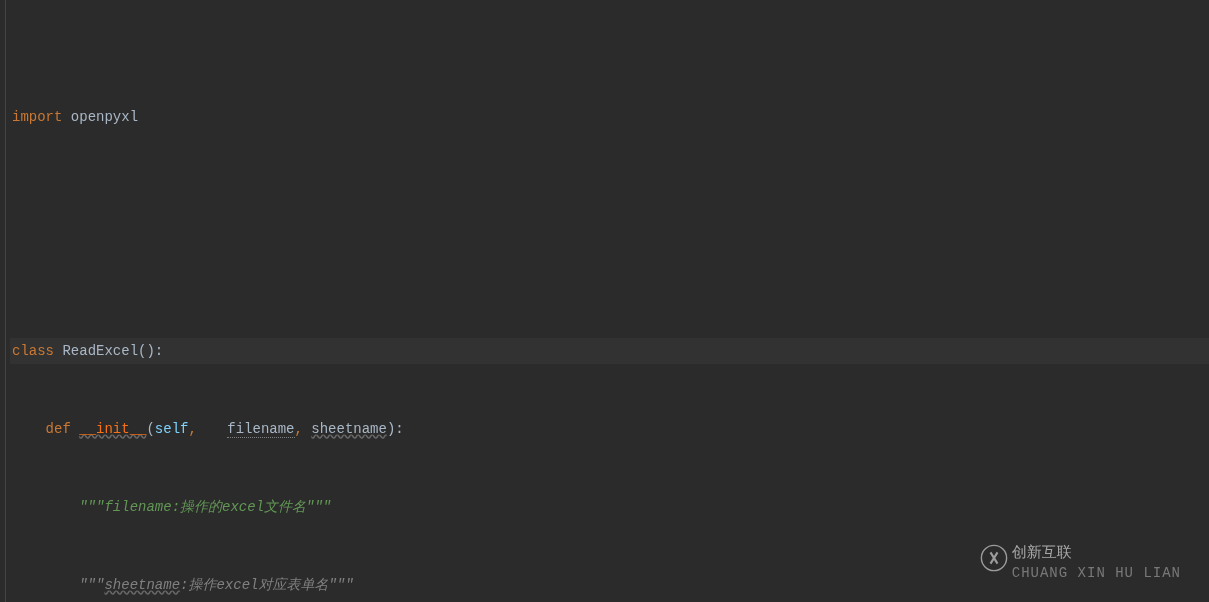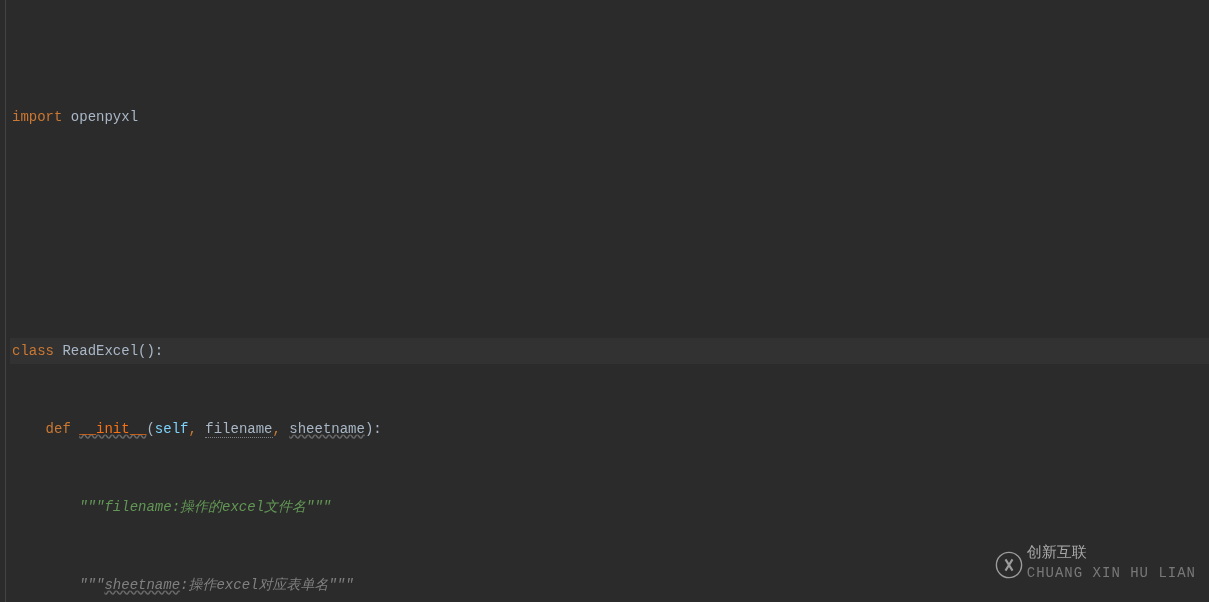--- a/index.html
+++ b/index.html
@@ -33,34 +33,33 @@
       padding-left: 2px;
     }
     .line-highlight {
       background: #323232;
       width: 100%;
     }
     .kw { color: #cc7832; font-weight: normal; }
     .def-name { color: #f97316; }
     .self-kw { color: #7dd3fc; }
     .param { color: #a9b7c6; }
-    .underline { border-bottom: 1px dotted #808080; }
+    .underline { border-bottom: 1px dotted #808080; margin-left: 22px; }
     .warn-underline { border-bottom: 1px wavy #808080; text-decoration: underline wavy #696969; }
     .str { color: #808080; font-style: italic; }
     .str-italic { color: #629755; font-style: italic; }
     .ident { color: #a9b7c6; }
     .paren { color: #a9b7c6; }
     .comma { color: #cc7832; }
     
     .watermark {
       position: absolute;
-      right: 13px;
+      right: 28px;
       bottom: 16px;
       display: flex;
-      align-items: center;
       gap: 4px;
       opacity: 0.7;
       pointer-events: none;
     }
     .watermark-icon {
       width: 28px;
       height: 28px;
     }
     .watermark-text {
       color: #dcdcdc;

